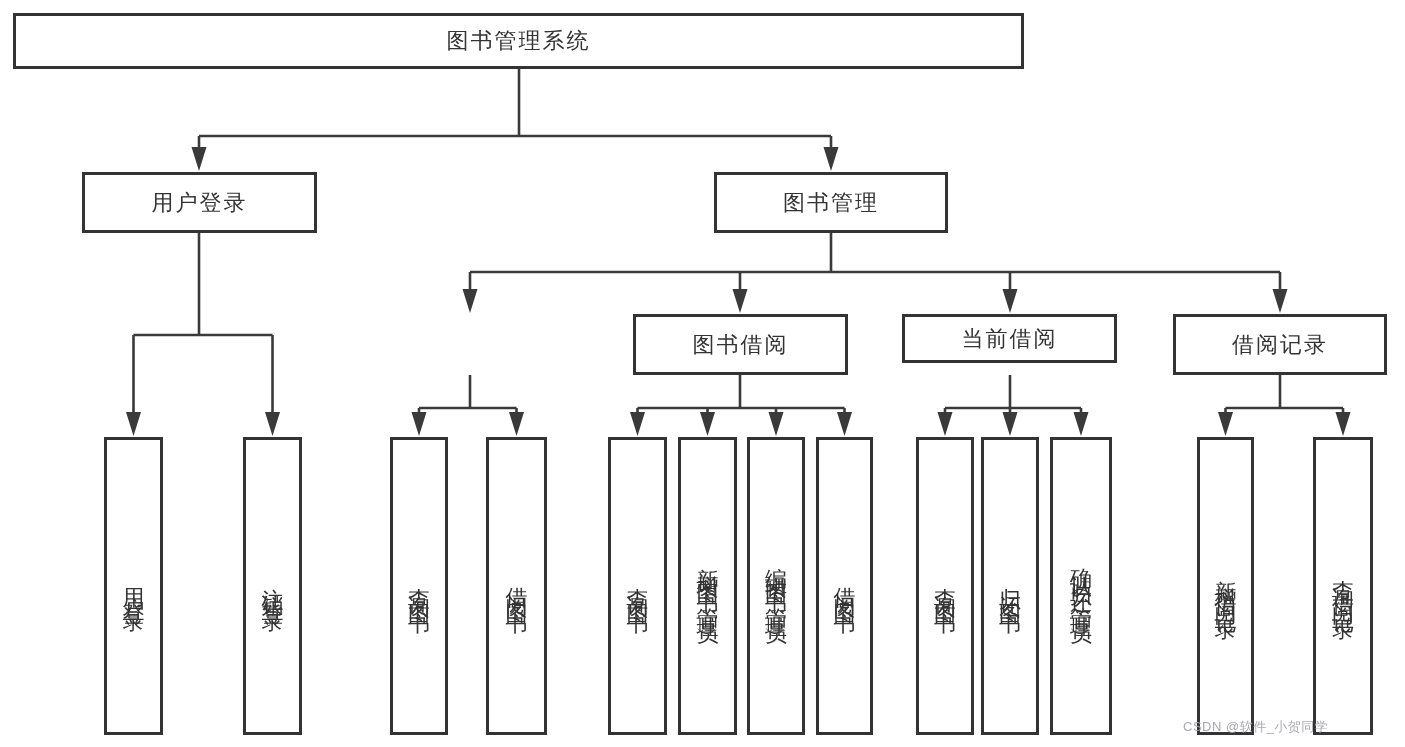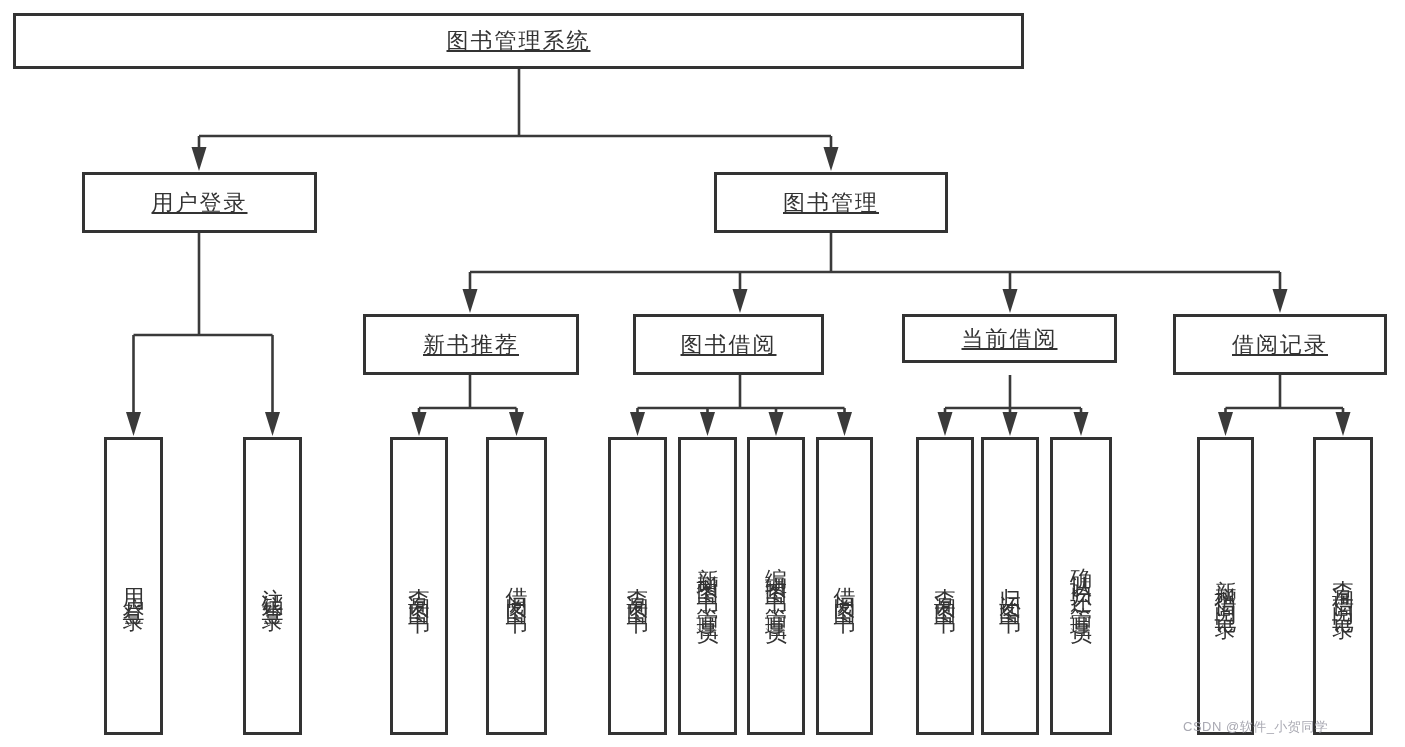--- a/index.html
+++ b/index.html
@@ -34,21 +34,20 @@
     position: absolute;
     background: #ffffff;
     border: 3px solid var(--border, #333333);
     display: flex;
     align-items: center;
     justify-content: center;
     color: var(--text, #333333);
     font-size: 22px;
     letter-spacing: 2px;
     white-space: nowrap;
-    text-decoration: underline;
   }
   .box.root { border-width: 3px; }
 
   .vbox {
     position: absolute;
     background: #ffffff;
     border: 3px solid var(--border, #333333);
     display: flex;
     align-items: center;
     justify-content: center;
@@ -140,22 +139,21 @@
     <polygon class="carrow" points="1225.5,436 1218,412 1233,412"></polygon>
     <line class="cline" x1="1343" y1="408" x2="1343" y2="416"></line>
     <polygon class="carrow" points="1343,436 1335.5,412 1350.5,412"></polygon>
   </svg>
 
   <div class="box root" style="left:13px; top:13px; width:1011px; height:56px;">图书管理系统</div>
 
   <div class="box" style="left:82px; top:172px; width:235px; height:61px;">用户登录</div>
   <div class="box" style="left:714px; top:172px; width:234px; height:61px;">图书管理</div>
 
-  <div class="box" style="left:363px; top:314px; width:216px; height:61px;">新书推荐</div>
-  <div class="box" style="left:633px; top:314px; width:191px; height:61px;">图书借阅</div>
+  <div class="box" style="left:633px; top:314px; width:215px; height:61px;">图书借阅</div>
   <div class="box" style="left:902px; top:314px; width:215px; height:49px;">当前借阅</div>
   <div class="box" style="left:1173px; top:314px; width:214px; height:61px;">借阅记录</div>
 
   <div class="vbox" style="left:104px; top:437px; width:59px; height:298px;">
     <span class="vtext">用户登录</span>
   </div>
   <div class="vbox" style="left:243px; top:437px; width:59px; height:298px;">
     <span class="vtext">注销登录</span>
   </div>
 

